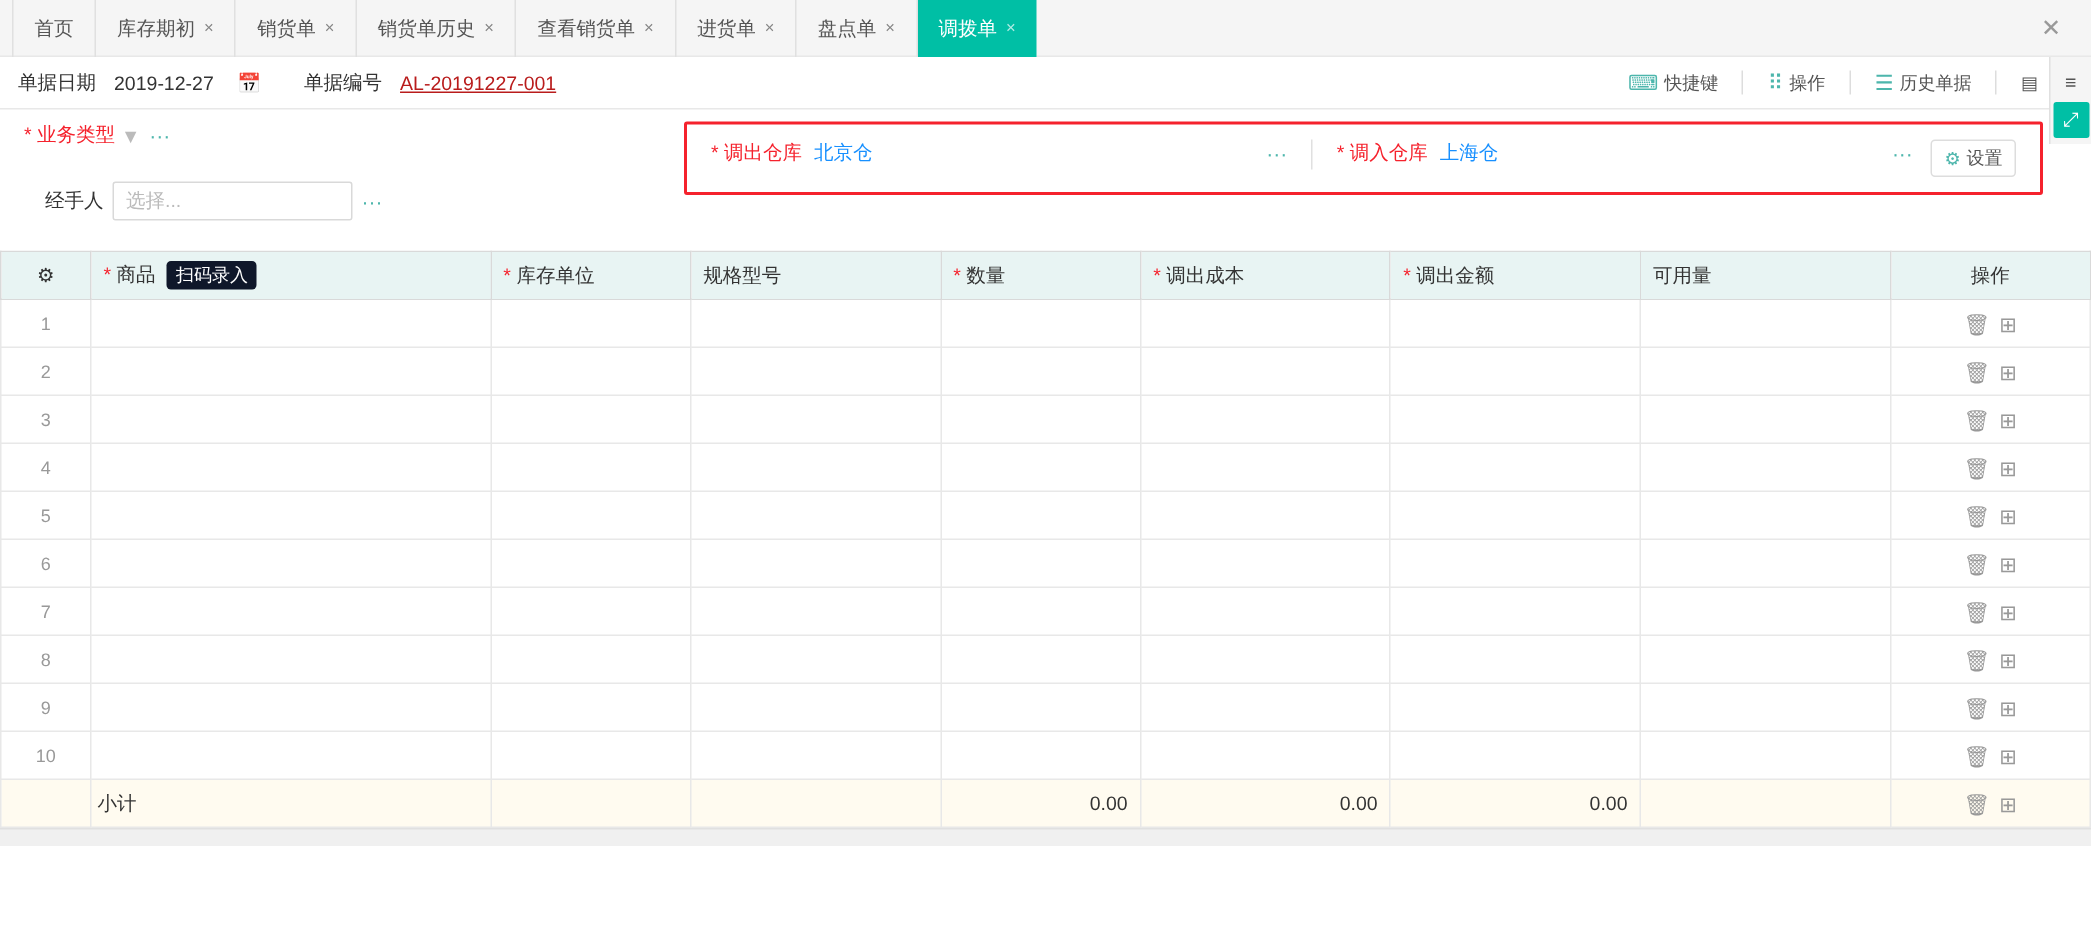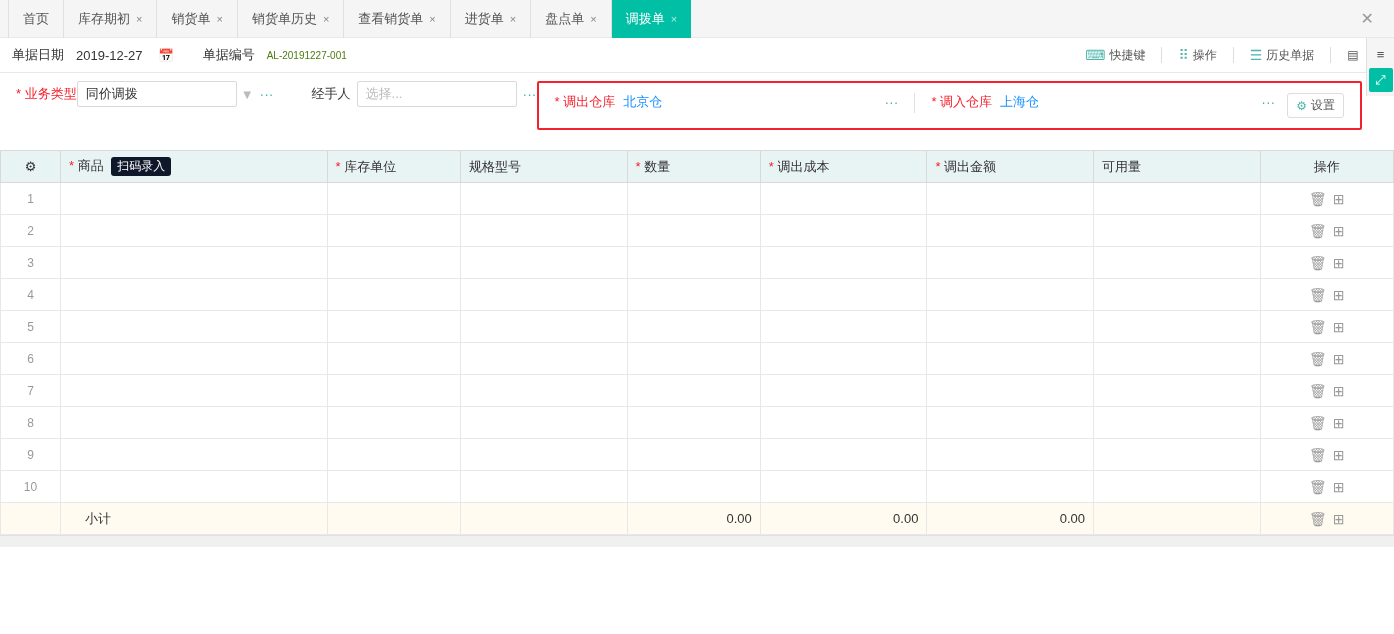--- a/index.html
+++ b/index.html
@@ -32,21 +32,21 @@
       display: flex; align-items: center; padding: 8px 12px; border-bottom: 1px solid #e8e8e8;
       background: #fff; gap: 16px;
     }
     .toolbar-left { display: flex; align-items: center; gap: 12px; }
     .toolbar-right { margin-left: auto; display: flex; align-items: center; gap: 12px; font-size: 12px; color: #555; }
     .toolbar-item { display: flex; align-items: center; gap: 4px; cursor: pointer; }
     .toolbar-item .icon { color: #4db6ac; font-size: 14px; }
     .doc-date-label { color: #333; font-size: 13px; }
     .doc-date-value { color: #333; font-size: 13px; font-weight: 500; }
     .doc-no-label { color: #333; font-size: 13px; }
-    .doc-no-value { color: #4d7c0f; font-size: 10px; font-weight: 500; }
+    .doc-no-value { color: #b91c1c; font-size: 13px; font-weight: 500; text-decoration: underline; }
     .calendar-icon { color: #4db6ac; cursor: pointer; margin-left: 4px; }
     .form-row { display: flex; align-items: center; margin-bottom: 12px; gap: 0; }
     .field-label { color: #f5222d; font-size: 13px; white-space: nowrap; }
     .field-label::before { content: "* "; color: #f5222d; }
     .field-label-plain { color: #333; font-size: 13px; white-space: nowrap; }
     .field-value { color: #333; font-size: 13px; min-width: 80px; }
     .dropdown-arrow { color: #bbb; margin-left: 4px; cursor: pointer; }
     .more-icon { color: #4db6ac; cursor: pointer; font-size: 14px; margin-left: 6px; }
 
     
@@ -61,21 +61,21 @@
       display: flex; align-items: center; gap: 4px;
       background: #fff; border: 1px solid #ddd; border-radius: 3px;
       padding: 3px 8px; cursor: pointer; font-size: 12px; color: #555;
       margin-left: 12px;
     }
     .settings-btn .gear-icon { color: #4db6ac; }
 
     
     .top-form { padding: 8px 16px 0 16px; }
     .top-form-inner { display: flex; align-items: flex-start; gap: 0; }
-    .left-form { display: flex; flex-direction: row; gap: 24px; min-width: 440px; }
+    .left-form { display: flex; flex-direction: column; gap: 10px; min-width: 440px; }
 
     
     .table-container { overflow-x: auto; overflow-y: auto; max-height: 390px; }
     table { width: 100%; border-collapse: collapse; font-size: 13px; }
     thead tr { background: #e8f4f3; }
     thead th {
       padding: 6px 8px; text-align: left; font-weight: normal;
       border: 1px solid #d9d9d9; color: #333; white-space: nowrap;
       position: sticky; top: 0; background: #e8f4f3; z-index: 2;
     }
@@ -183,21 +183,20 @@
   </div>
 </div>
 
 <div class="top-form">
   <div class="top-form-inner">
 
     <div class="left-form">
 
       <div class="form-row">
         <span class="field-label">业务类型</span>
-        <span class="field-value" style="min-width:160px; padding: 3px 8px; border: 1px solid #d9d9d9; border-radius: 2px;">同价调拨</span>
         <span class="dropdown-arrow">▼</span>
         <span class="more-icon">···</span>
       </div>
 
       <div class="form-row">
         <span class="field-label-plain" style="margin-left:14px;">经手人</span>
         <span class="field-value" style="min-width:160px; padding: 3px 8px; border: 1px solid #d9d9d9; border-radius: 2px; color:#bbb; margin-left:6px;">选择...</span>
         <span class="more-icon">···</span>
       </div>
     </div>
@@ -417,21 +416,21 @@
         <td></td>
         <td>
           <div class="action-icons">
             <span class="action-icon">🗑</span>
             <span class="action-icon">⊞</span>
           </div>
         </td>
       </tr>
         <tr>
         <td class="row-num" style="background:#fffbf0;"></td>
-        <td style="background:#fffbf0; padding-left:24px; color:#333;">小计</td>
+        <td style="background:#fffbf0; padding-left:4px; color:#333;">小计</td>
         <td style="background:#fffbf0;"></td>
         <td style="background:#fffbf0;"></td>
         <td class="subtotal-val" style="background:#fffbf0;">0.00</td>
         <td class="subtotal-val" style="background:#fffbf0;">0.00</td>
         <td class="subtotal-val" style="background:#fffbf0;">0.00</td>
         <td style="background:#fffbf0;"></td>
         <td style="background:#fffbf0;">
           <div class="action-icons">
             <span class="action-icon">🗑</span>
             <span class="action-icon">⊞</span>

